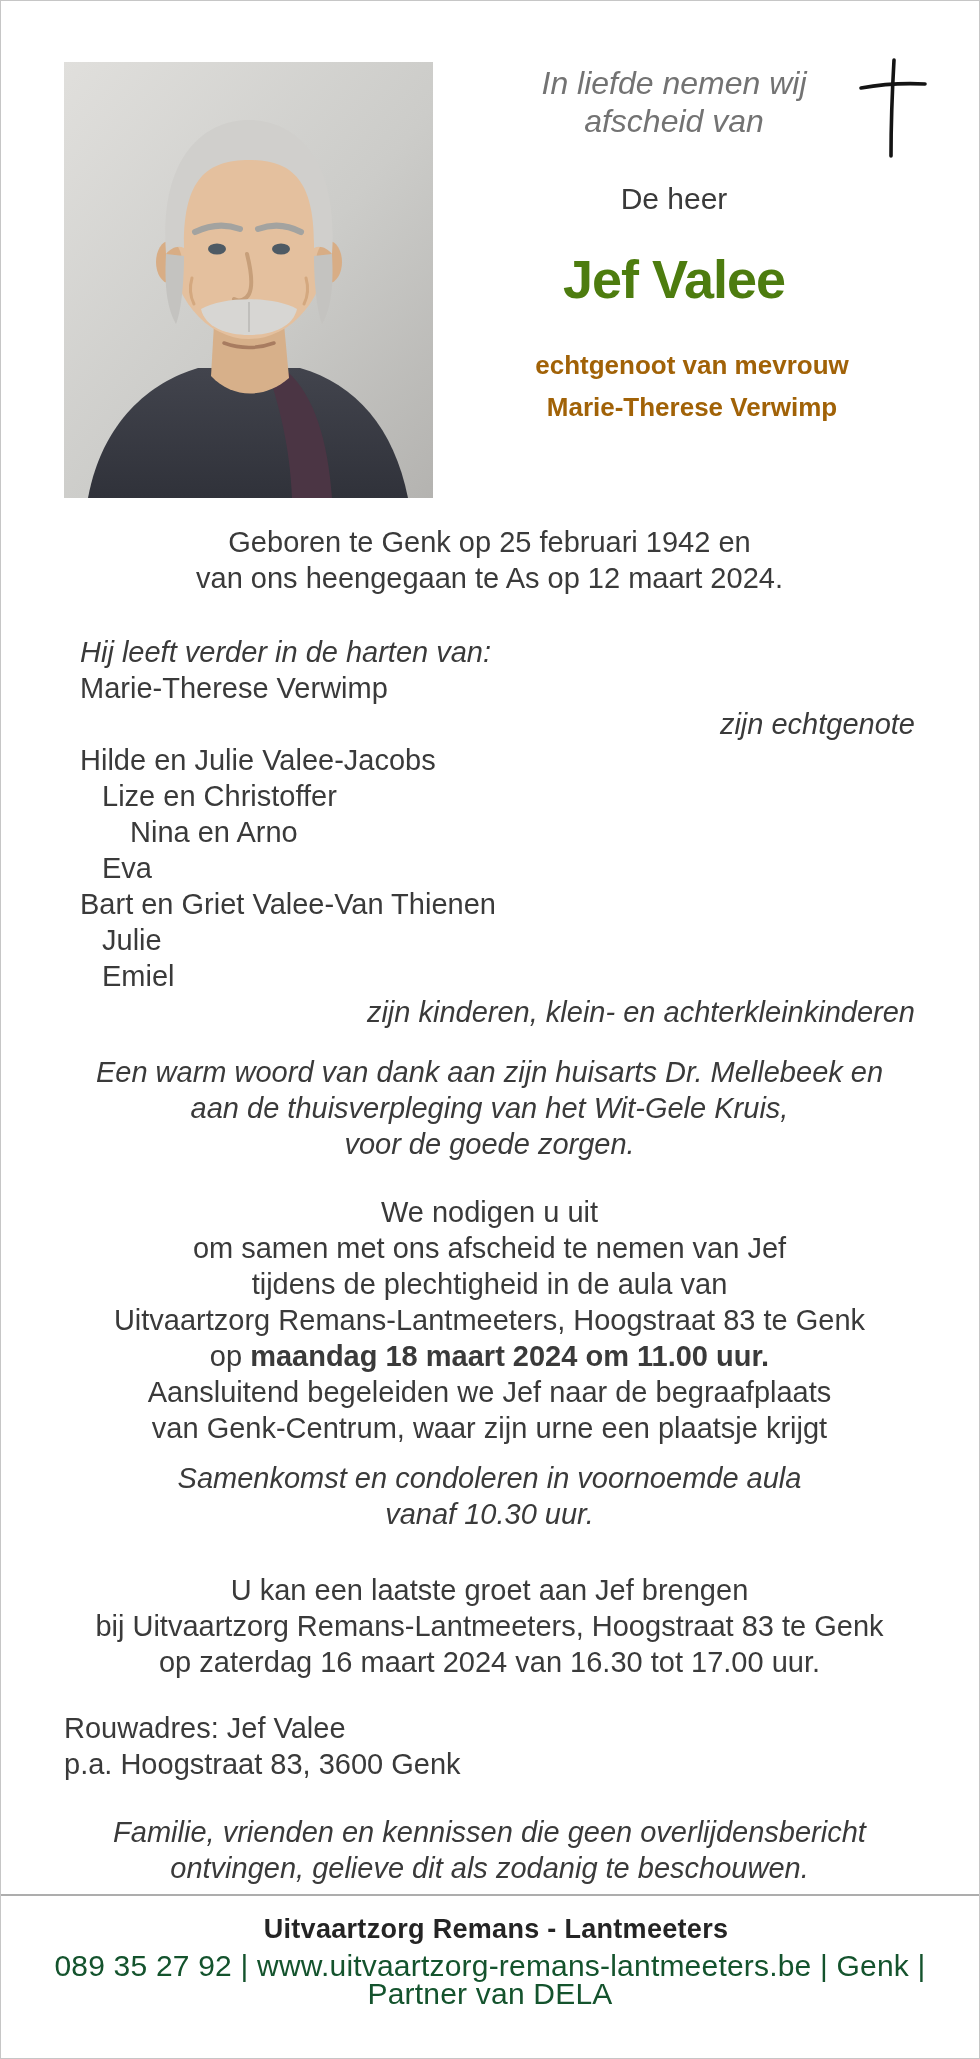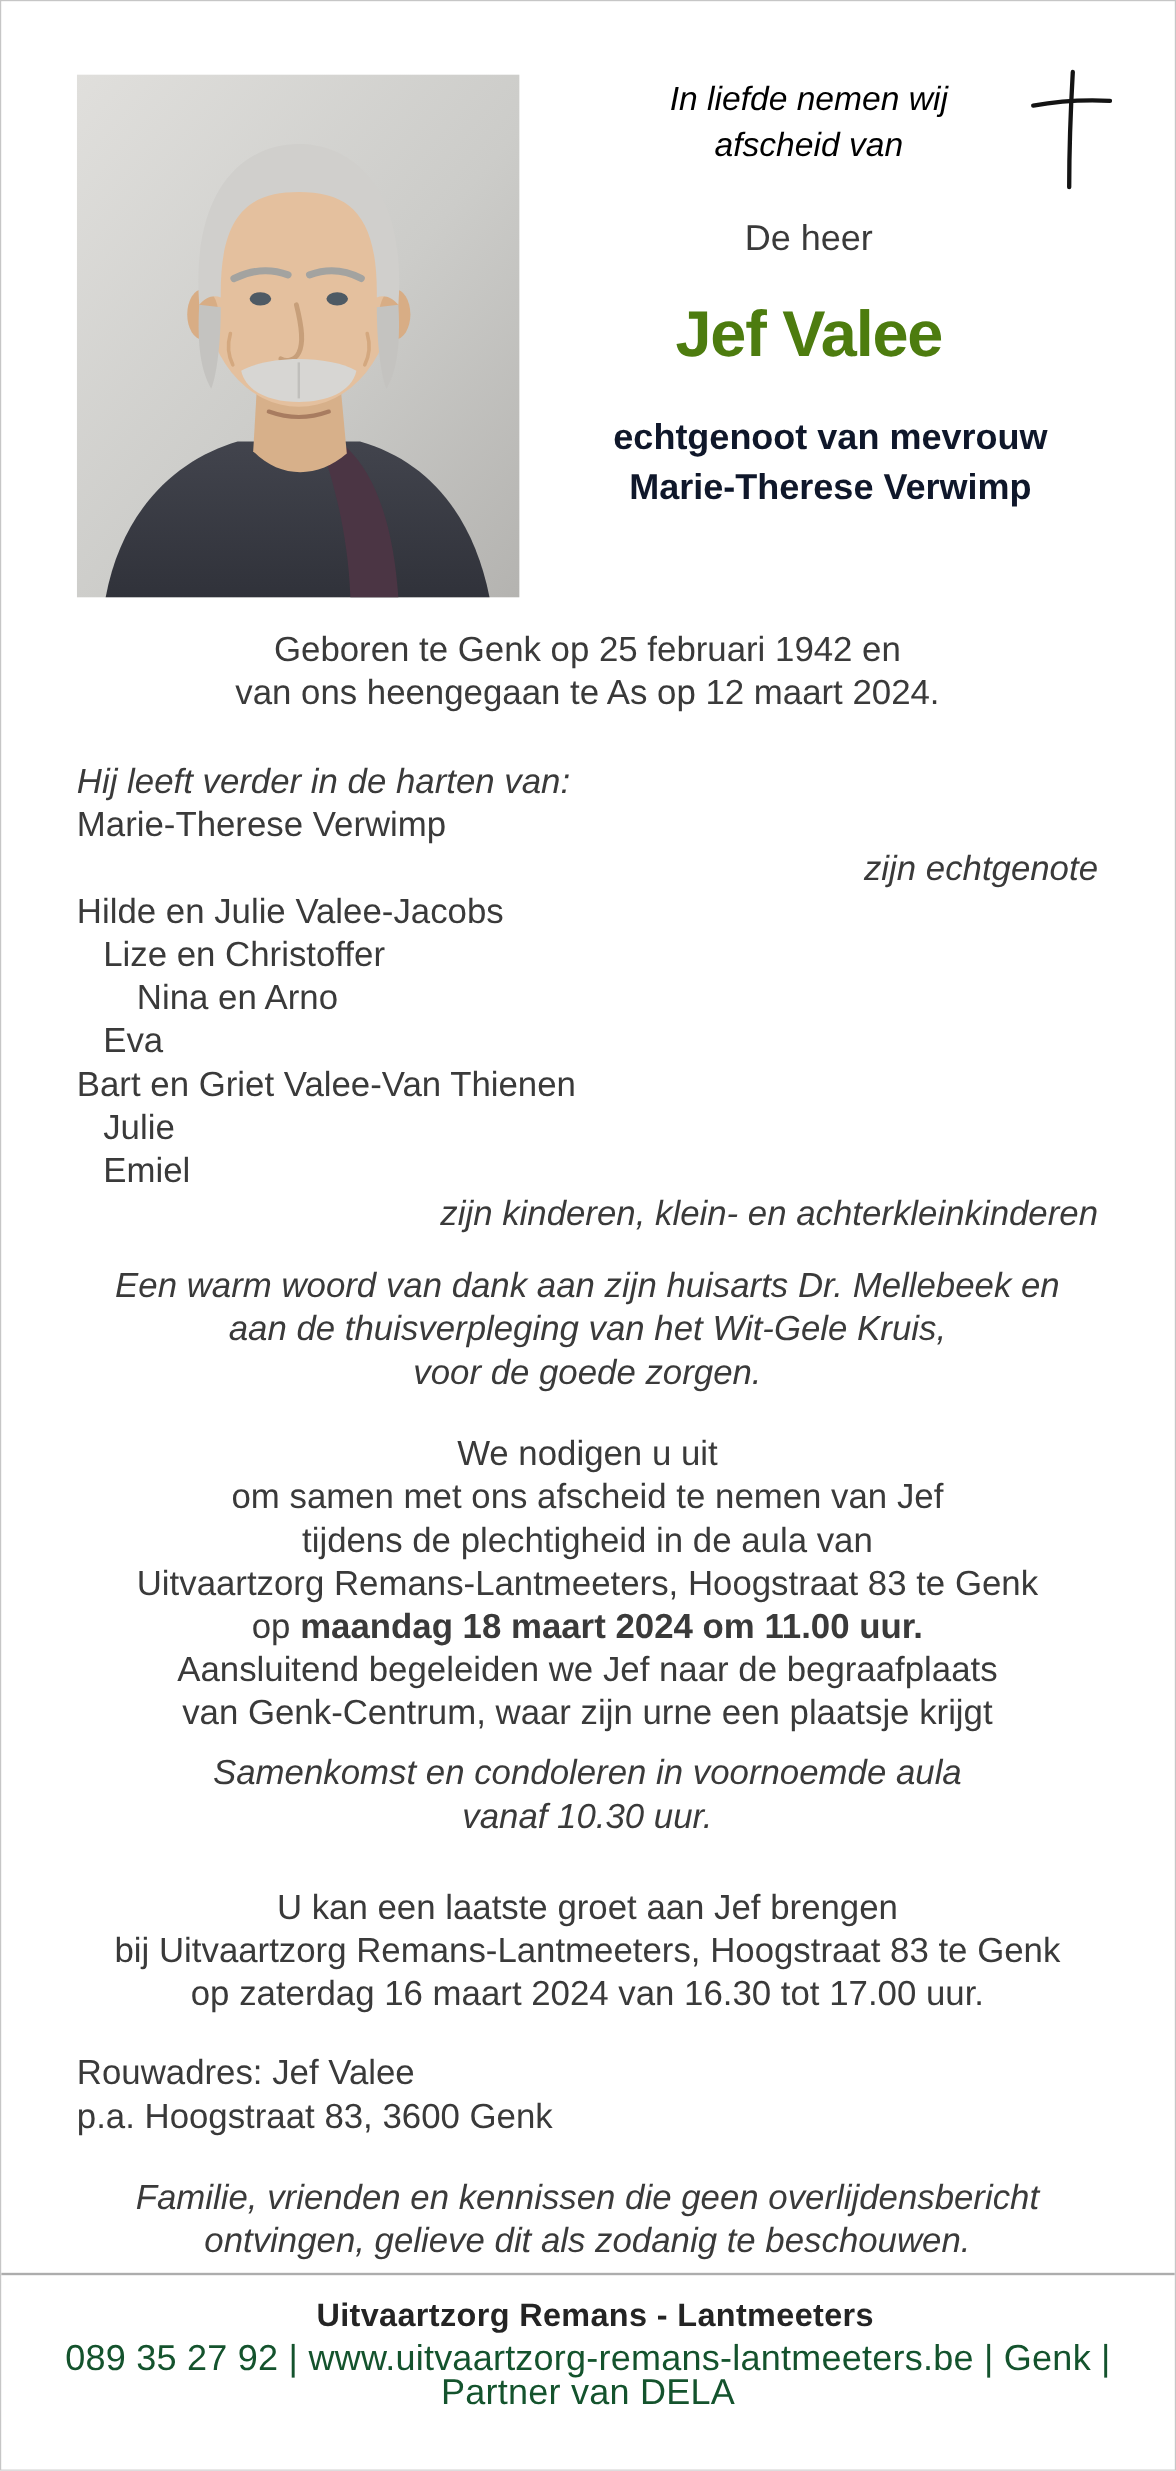--- a/index.html
+++ b/index.html
@@ -12,37 +12,37 @@
     font-family: "Liberation Sans", sans-serif;
     color: #3a3a3a;
     position: relative;
     overflow: hidden;
   }
   
   .top-section { display: flex; padding: 61px 64px 0 63px; position: relative; }
   .photo-frame { width: 369px; height: 436px; flex: 0 0 auto; }
   .photo-frame svg { display: block; width: 100%; height: 100%; }
   .header-text { flex: 1; text-align: center; padding-top: 2px; }
-  .intro-line { font-style: italic; font-size: 28px; line-height: 38px; color: #000000; }
+  .intro-line { font-style: italic; font-size: 32px; line-height: 38px; color: #737373; }
   .salutation { font-size: 30px; line-height: 38px; margin-top: 40px; }
   .deceased-name {
     font-size: 54px; font-weight: 700; letter-spacing: -1px;
     color: #4d7c0f; margin: 32px 0 0 0; line-height: 58px;
   }
   .spouse-block { margin-top: 36px; }
-  .spouse-line { font-weight: 700; font-size: 30px; line-height: 42px; color: #0f172a; padding-left: 36px; }
+  .spouse-line { font-weight: 700; font-size: 26px; line-height: 42px; color: #a16207; padding-left: 36px; }
   .cross { position: absolute; top: 56px; right: 48px; width: 78px; height: 102px; }
   .cross svg { display: block; width: 100%; height: 100%; }
   
   .content { padding: 0 64px 0 63px; font-size: 29px; line-height: 36px; }
   .center { text-align: center; }
   .right-align { text-align: right; }
   .italic { font-style: italic; }
   .birth-death { margin-top: 26px; }
-  .family-section { margin-top: 38px; }
+  .family-section { margin-top: 38px; margin-left: 16px; }
   .member.indent-1 { padding-left: 22px; }
   .member.indent-2 { padding-left: 50px; }
   .thanks { margin-top: 24px; }
   .ceremony { margin-top: 32px; }
   .condolence { margin-top: 14px; }
   .greeting { margin-top: 40px; }
   .mourning { margin-top: 30px; }
   .notice { margin-top: 32px; }
   
   .divider { border: none; border-top: 2px solid #adadad; margin: 8px 0 0 0; }

